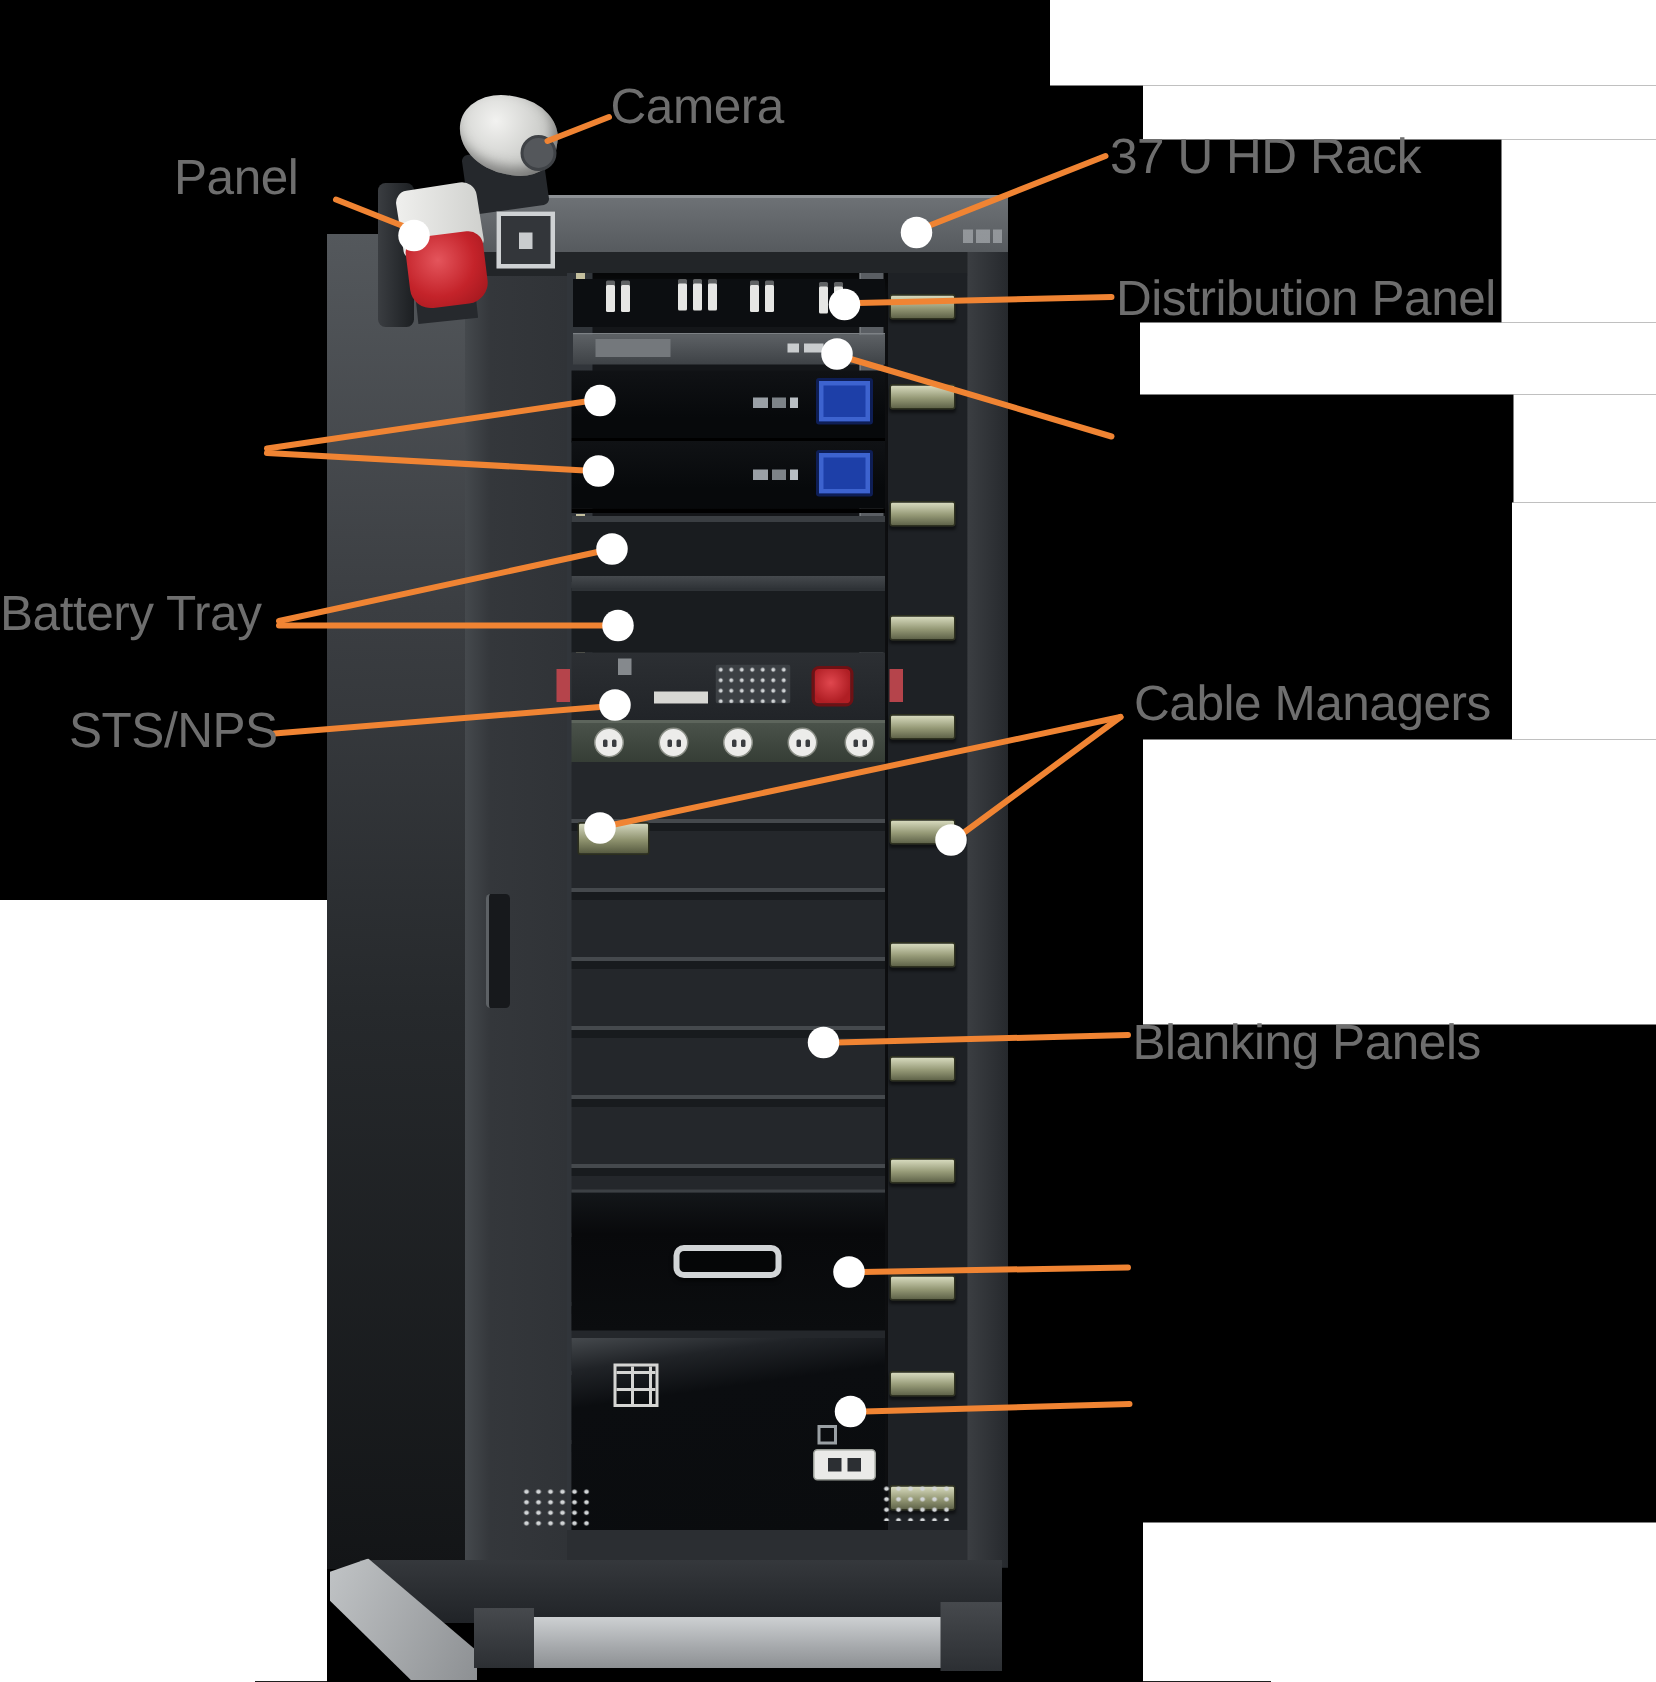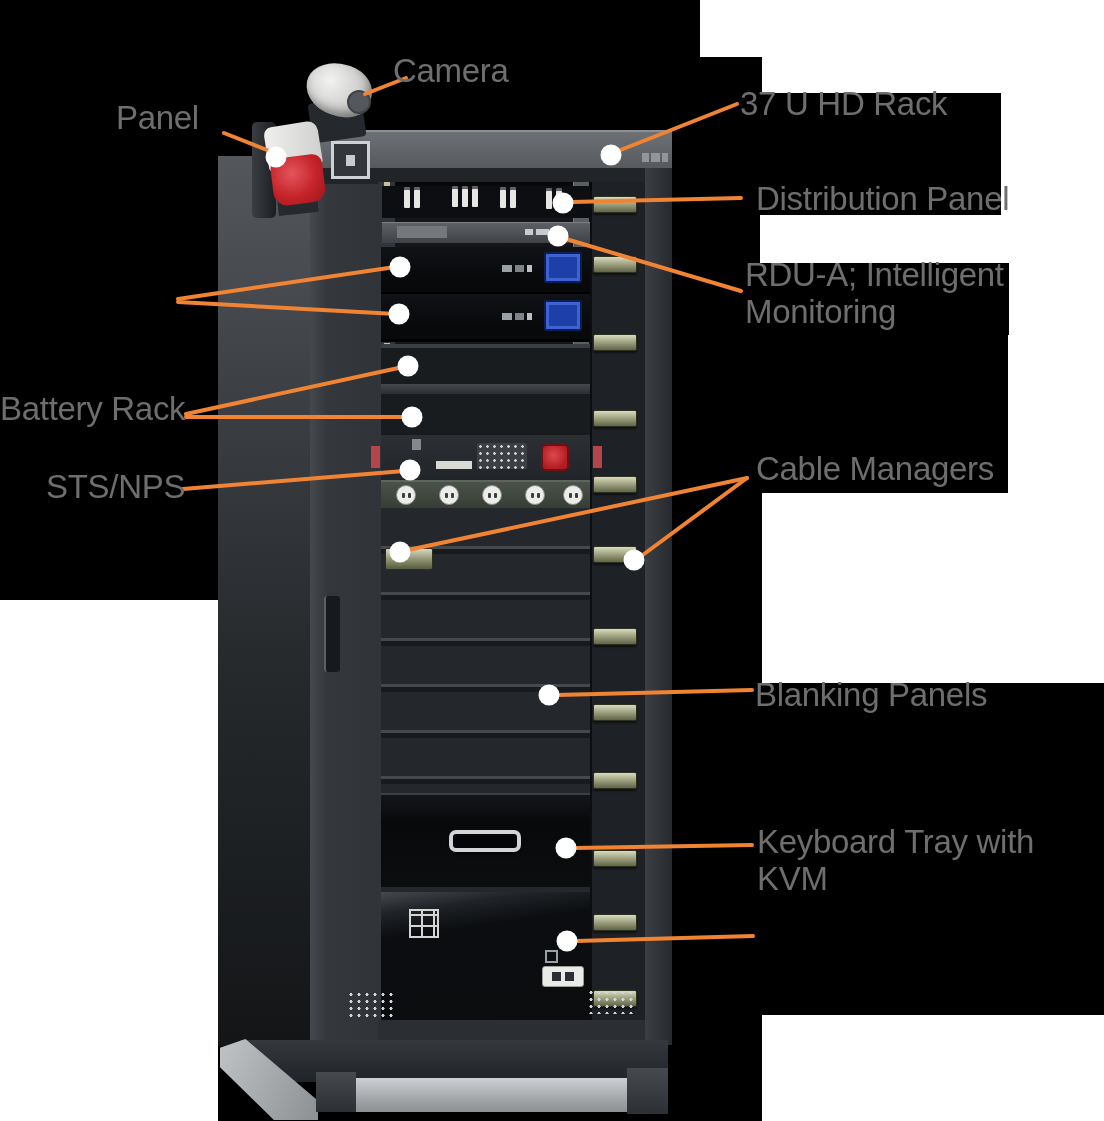--- a/index.html
+++ b/index.html
@@ -153,24 +153,24 @@
   .logo-plate i{display:block;width:9px;height:11px;background:#c9ccce;}
   .brand-mark{left:642px;top:153px;width:26px;height:9px;opacity:.8;z-index:9;
     background:linear-gradient(90deg,#9fa3a7 0 7px,transparent 7px 9px,#9fa3a7 9px 18px,transparent 18px 20px,#9fa3a7 20px 26px);}
 
   
   .overlay{position:absolute;left:0;top:0;width:1104px;height:1121px;z-index:50;pointer-events:none;}
 
   
   .lbl{color:#6e6e6e;font-size:33px;line-height:37px;letter-spacing:-0.3px;
        white-space:pre-line;z-index:60;}
-  .lbl-camera{left:393px;top:52px;}
+  .lbl-camera{left:407px;top:52px;}
   .lbl-beacon{left:116px;top:99px;}
   .lbl-rack{left:740px;top:85px;}
-  .lbl-distribution{left:744px;top:180px;margin-left:12px;}
+  .lbl-distribution{left:744px;top:180px;}
   .lbl-rdu{left:745px;top:256px;}
   .lbl-ups{left:2px;top:274px;}
   .lbl-battery{left:0;top:390px;}
   .lbl-sts{left:46px;top:468px;}
   .lbl-cable{left:756px;top:450px;}
   .lbl-blanking{left:755px;top:676px;}
   .lbl-keyboard{left:757px;top:823px;}
   .lbl-precision{left:757px;top:922px;}
 </style>
 </head>
@@ -344,21 +344,18 @@
       <circle cx="549" cy="695" r="10.5"></circle>
       <circle cx="566" cy="848" r="10.5"></circle>
       <circle cx="567" cy="941" r="10.5"></circle>
     </g>
   </svg>
 
   <div class="lbl lbl-camera">Camera</div>
   <div class="lbl lbl-beacon">Panel</div>
   <div class="lbl lbl-rack">37 U HD Rack</div>
   <div class="lbl lbl-distribution">Distribution Panel</div>
-  <div class="lbl lbl-rdu">RDU-A; Intelligent
-Monitoring</div>
-  <div class="lbl lbl-battery">Battery Rack</div>
+  <div class="lbl lbl-battery">Battery Tray</div>
   <div class="lbl lbl-sts">STS/NPS</div>
   <div class="lbl lbl-blanking">Blanking Panels</div>
   <div class="lbl lbl-cable">Cable Managers</div>
-  <div class="lbl lbl-keyboard">Keyboard Tray with KVM</div>
 
 </div>
 
 </body></html>

